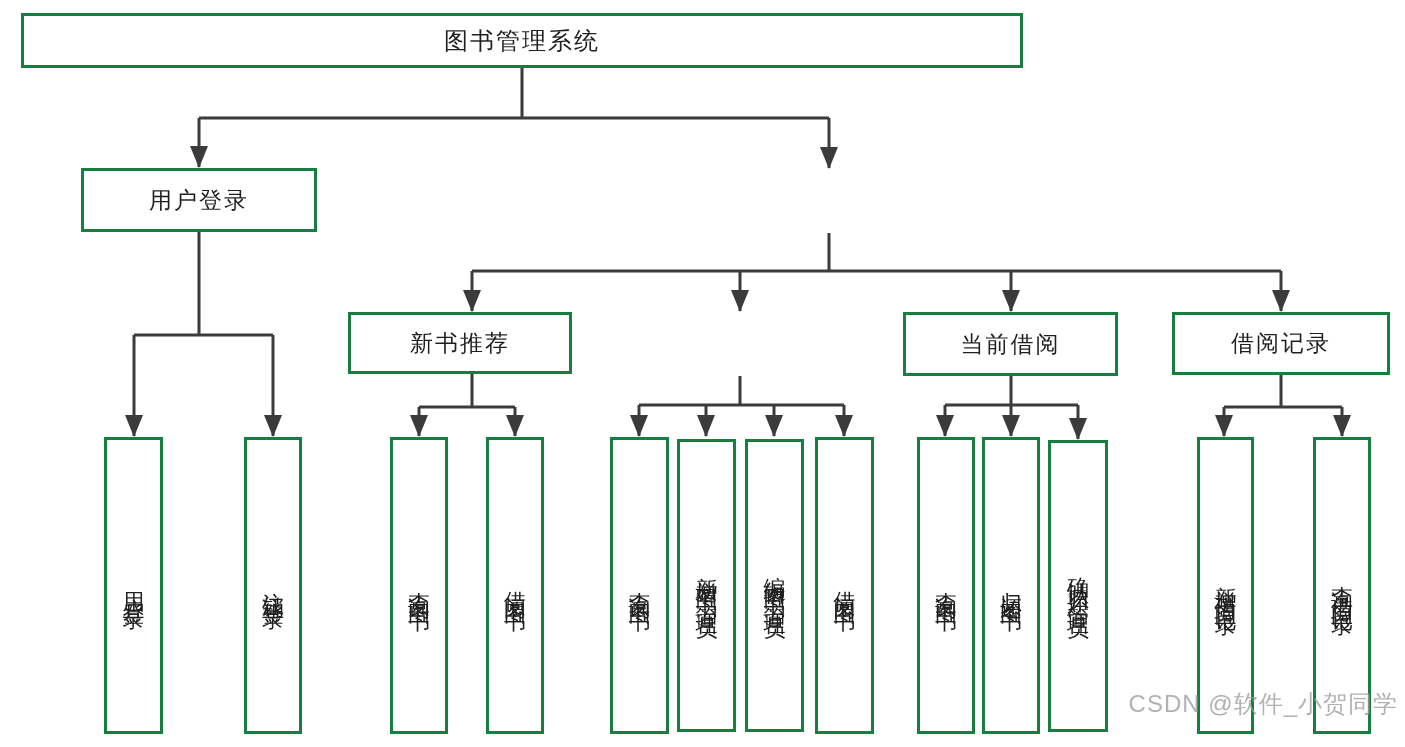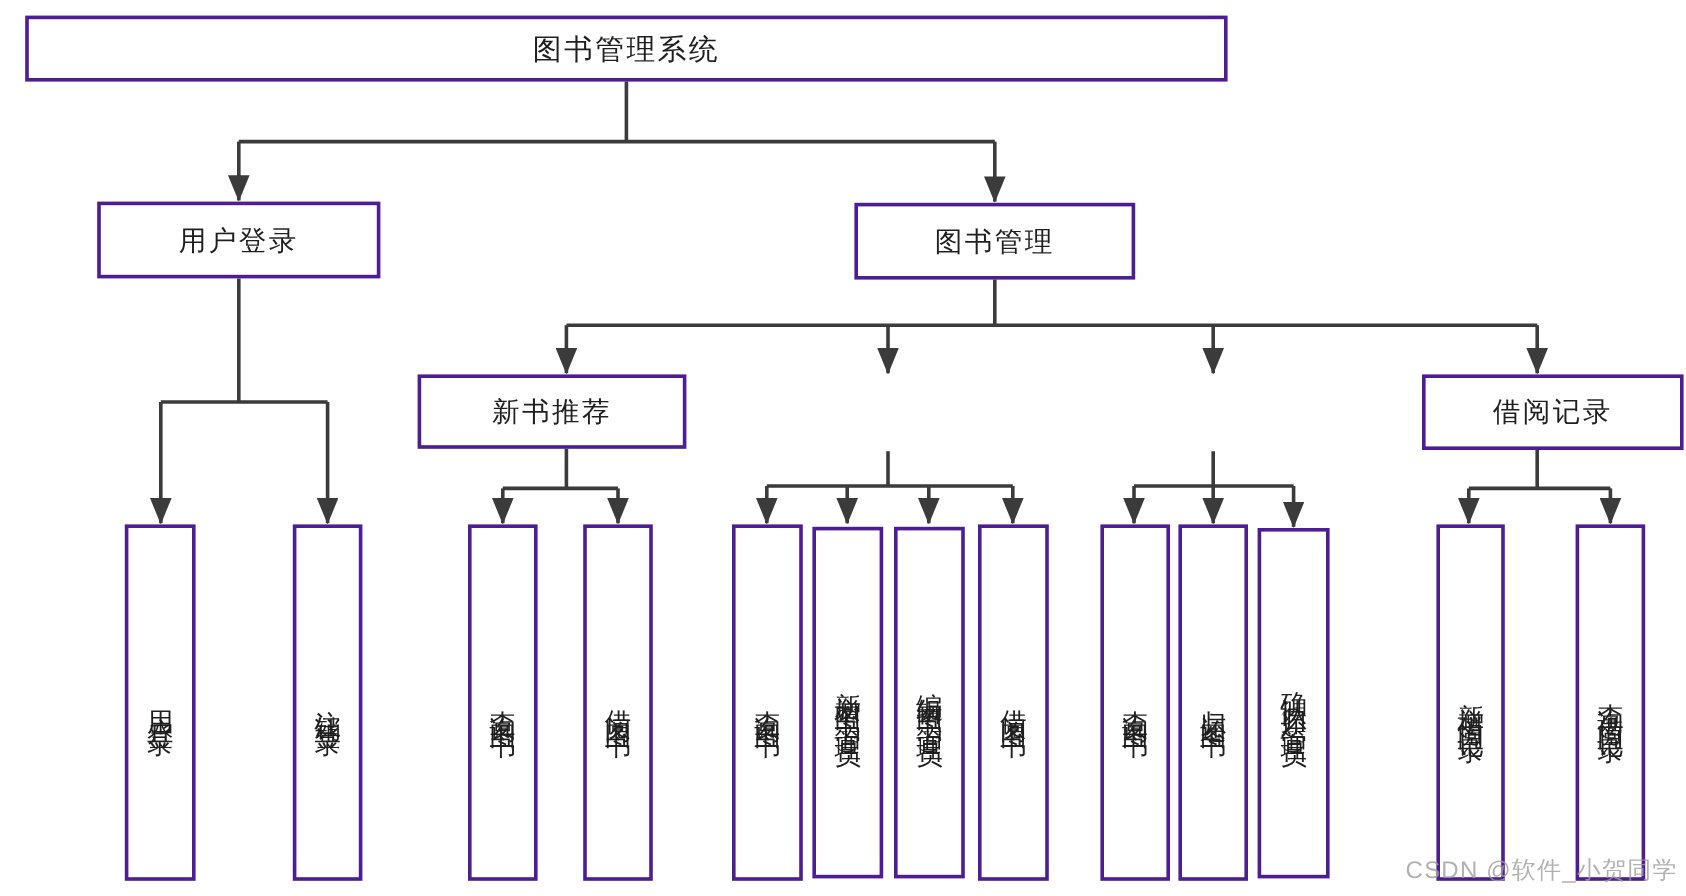--- a/index.html
+++ b/index.html
@@ -11,21 +11,21 @@
   #canvas {
     position: relative;
     width: 1405px;
     height: 747px;
     background: #ffffff;
     overflow: hidden;
   }
   .node {
     position: absolute;
     box-sizing: border-box;
-    border: 3px solid #4c1d95;
+    border: 3px solid #15803d;
     background: #ffffff;
     display: flex;
     align-items: center;
     justify-content: center;
     color: #1f1f1f;
   }
   .hbox {
     font-size: 23px;
     letter-spacing: 2px;
     white-space: nowrap;
@@ -53,41 +53,41 @@
     stroke: #3b3b3b;
     stroke-width: 3;
   }
   #connectors line.stem {
     stroke: #3b3b3b;
     stroke-width: 3;
   }
   .watermark {
     position: absolute;
     right: 7px;
-    top: 712px;
-    font-size: 20px;
+    top: 688px;
+    font-size: 24px;
     color: #9e9e9e;
     opacity: 0.8;
     letter-spacing: 1px;
     z-index: 10;
     white-space: nowrap;
   }
 </style>
 </head>
 <body>
 
 <div id="canvas">
 
   <div class="node hbox root-title" style="left:21px; top:13px; width:1002px; height:55px;">图书管理系统</div>
 
   <div class="node hbox" style="left:81px; top:168px; width:236px; height:64px;">用户登录</div>
-  <div class="node hbox" style="left:712px; top:169px; width:234px; height:64px;">图书管理</div>
 
   <div class="node hbox" style="left:348px; top:312px; width:224px; height:62px;">新书推荐</div>
-  <div class="node hbox" style="left:1172px; top:312px; width:218px; height:63px;margin-left:13px;">借阅记录</div>
+  <div class="node hbox" style="left:903px; top:312px; width:215px; height:64px;">当前借阅</div>
+  <div class="node hbox" style="left:1172px; top:312px; width:218px; height:63px;">借阅记录</div>
 
   <div class="node vbox" style="left:104px; top:437px; width:59px; height:297px;">
     <span class="vtext">用户登录</span>
   </div>
   <div class="node vbox" style="left:244px; top:437px; width:58px; height:297px;">
     <span class="vtext">注销登录</span>
   </div>
 
   <div class="node vbox" style="left:390px; top:437px; width:58px; height:297px;">
     <span class="vtext">查询图书</span>

